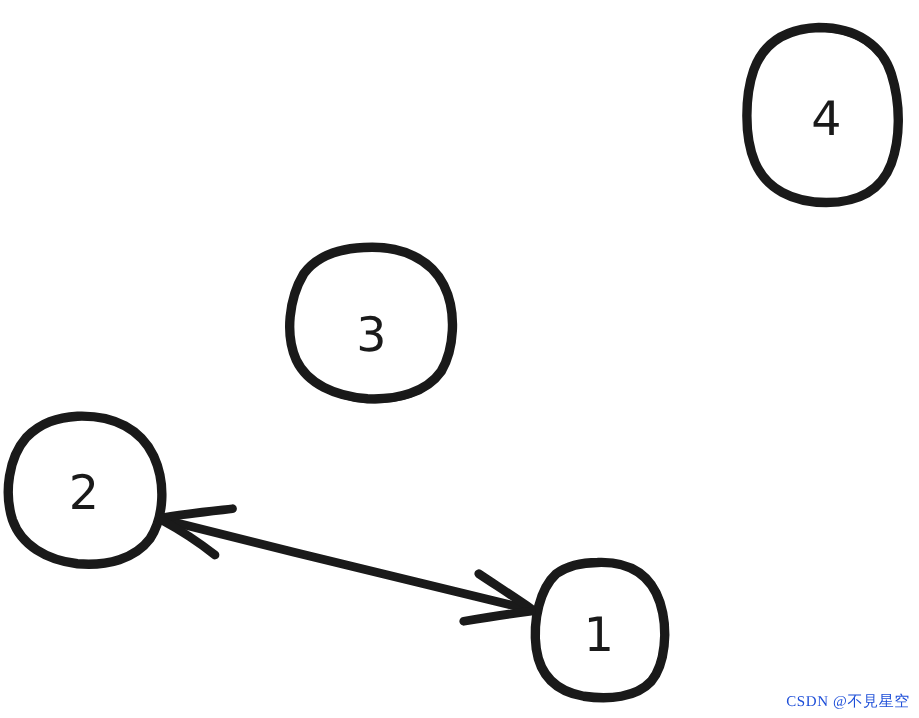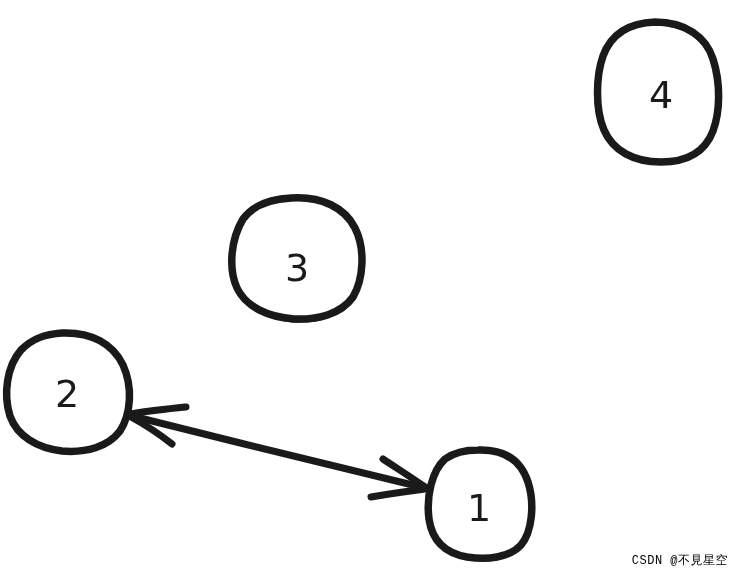--- a/index.html
+++ b/index.html
@@ -32,24 +32,24 @@
     font-weight: 400;
     fill: #1a1a1a;
     text-anchor: middle;
     dominant-baseline: central;
     user-select: none;
   }
   .watermark {
     position: absolute;
     right: 7px;
     bottom: 6px;
-    font-family: Liberation Mono, monospace;
+    font-family: Liberation Serif, serif;
     font-size: 12px;
     line-height: 14px;
-    color: #000000;
+    color: #1d4ed8;
     letter-spacing: 0.5px;
     white-space: nowrap;
     user-select: none;
   }
 </style>
 </head>
 <body>
 
 <div id="canvas-root">
 

